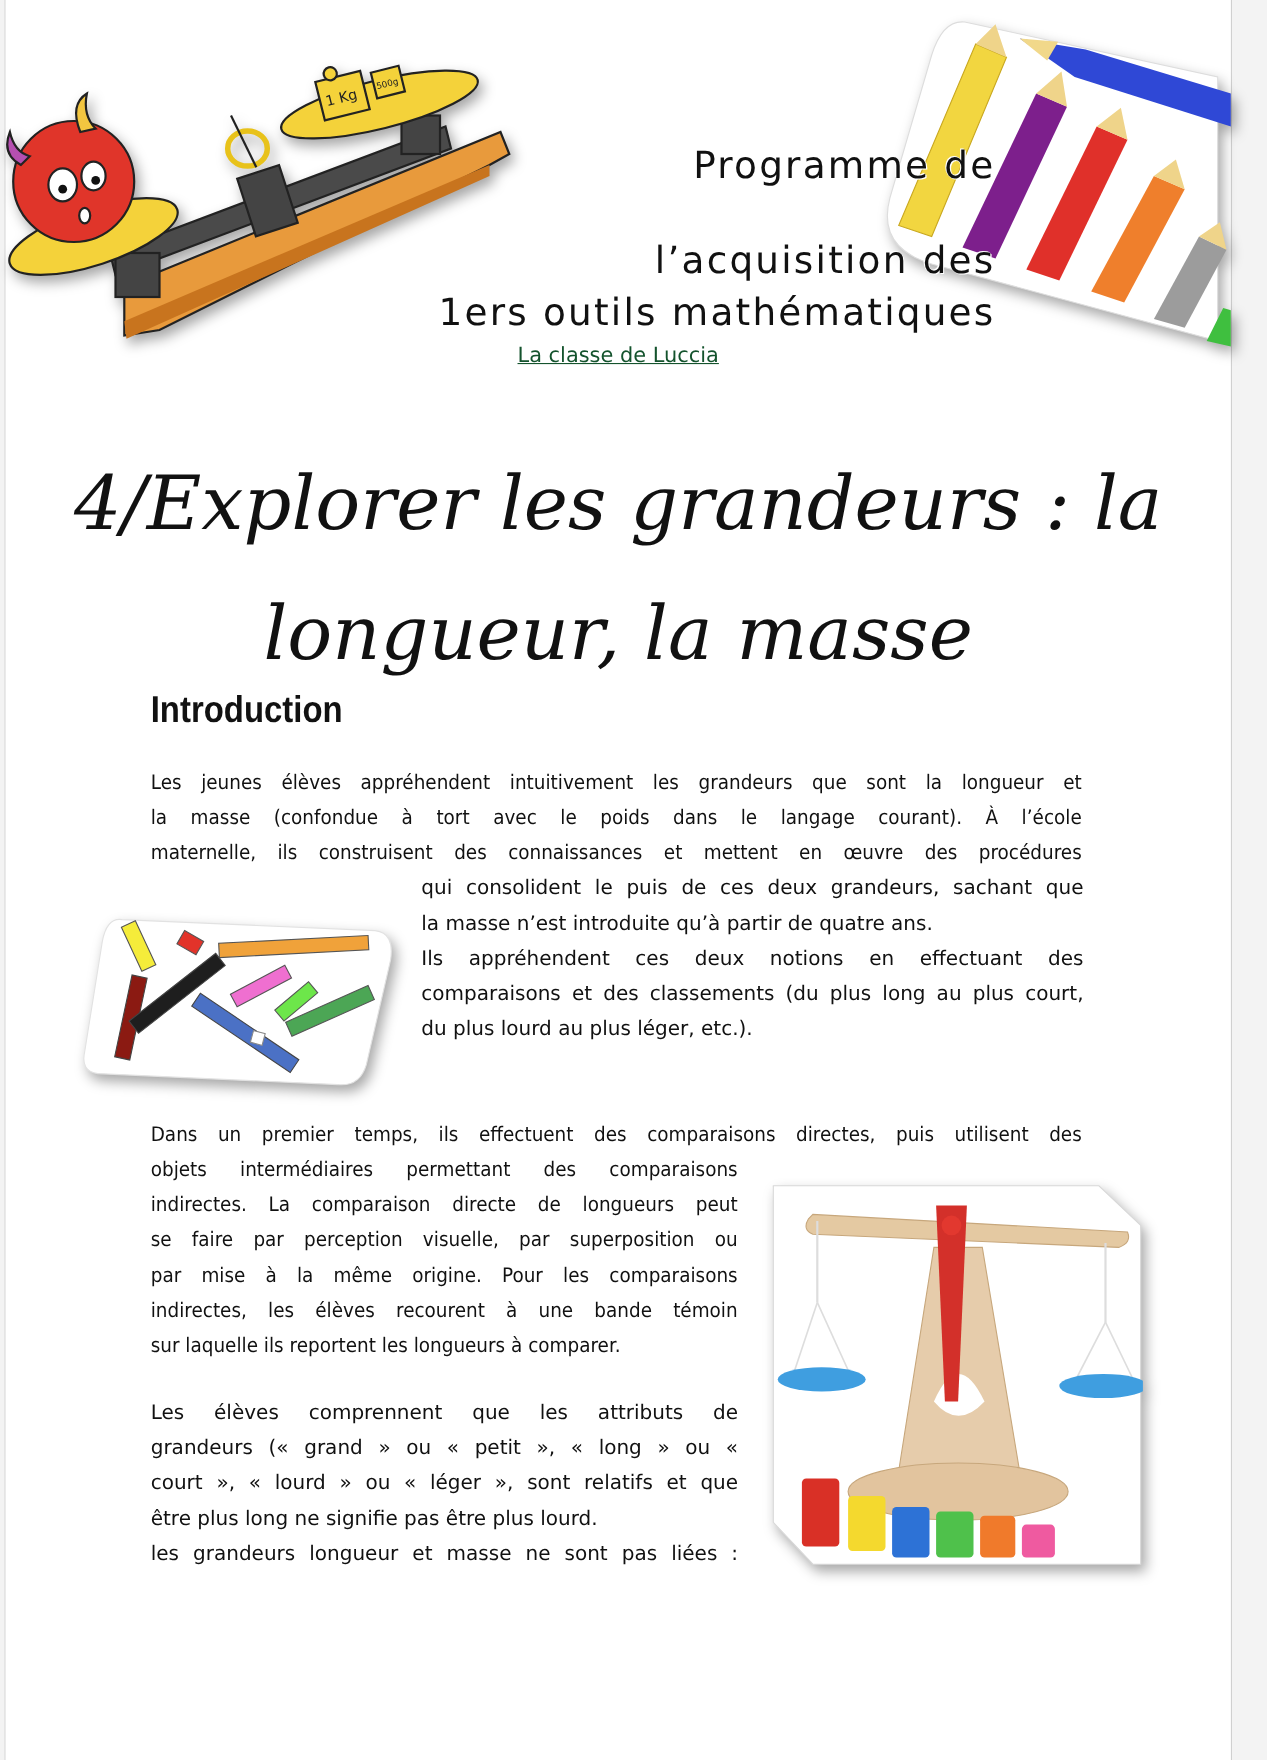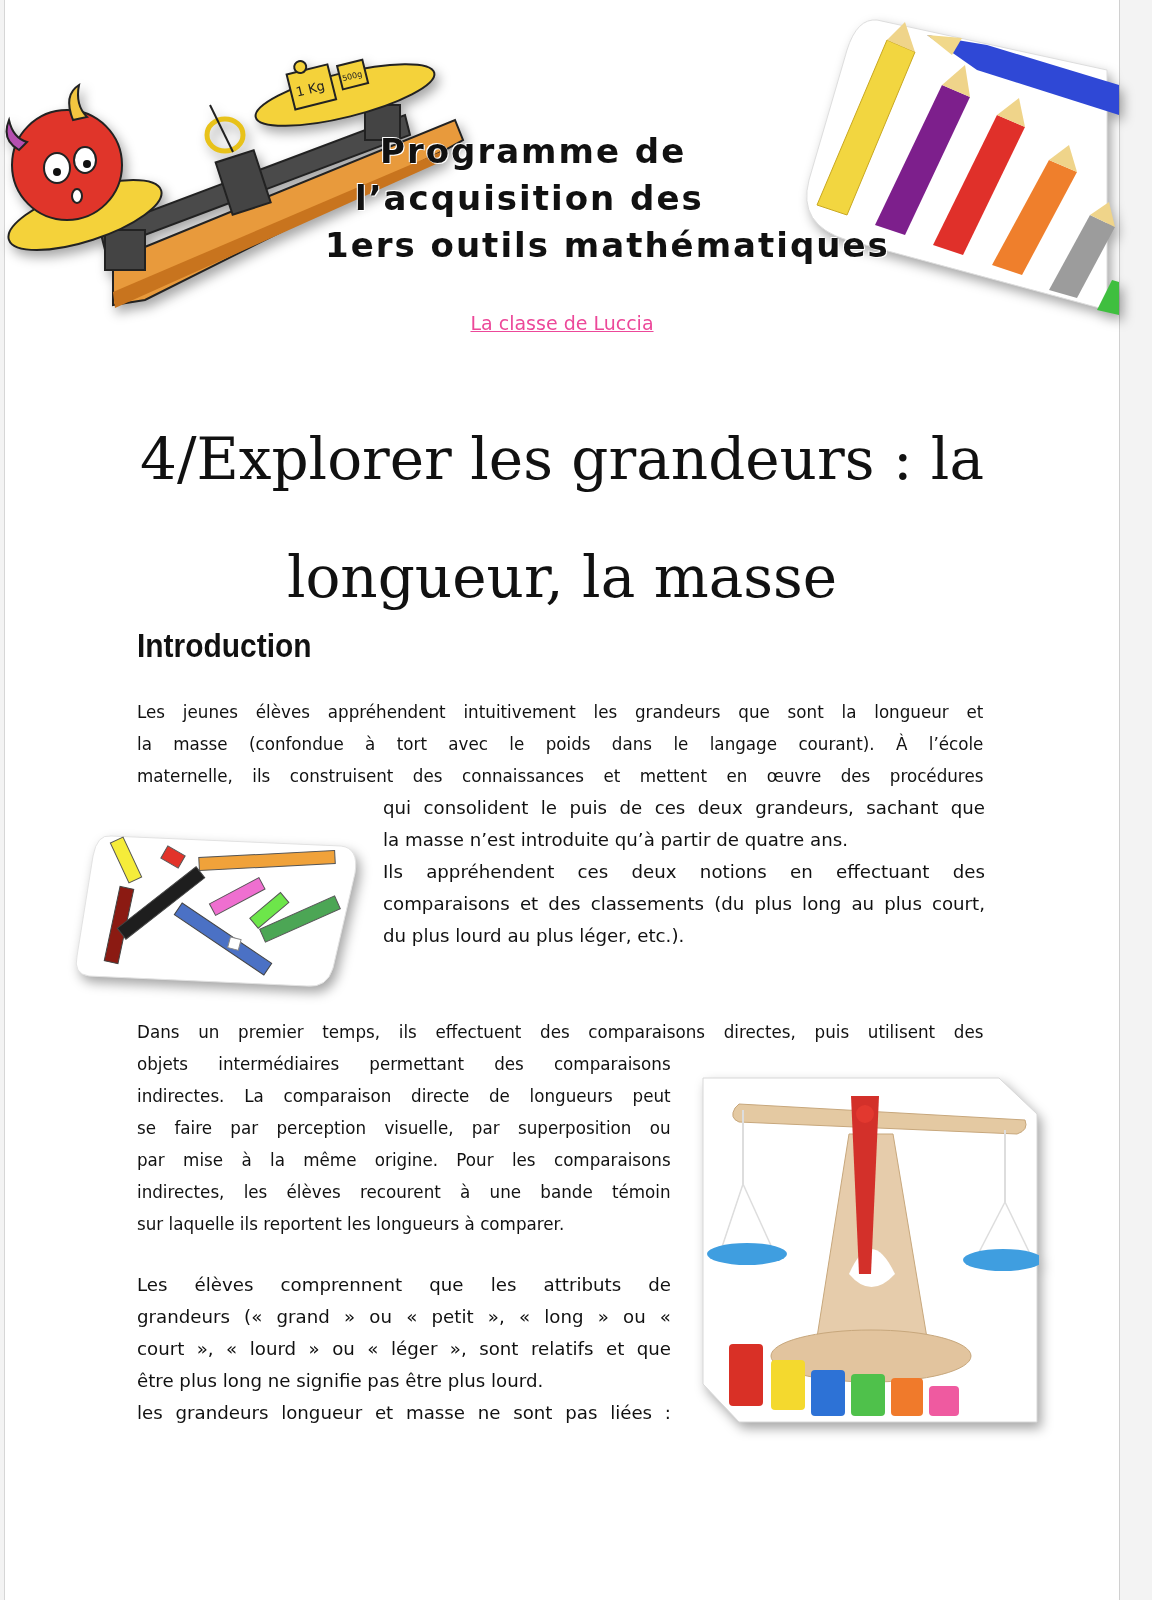--- a/index.html
+++ b/index.html
@@ -11,40 +11,40 @@
   .page {
     position: absolute; left: 4px; top: 0; width: 1114px; height: 1600px;
     background: #ffffff;
     border-left: 1px solid #d6d6d6; border-right: 1px solid #d0d0d0;
   }
   .abs { position: absolute; }
 
   
   .hdr-title {
     position: absolute; left: 320px; top: 128px; width: 580px;
-    text-align: left;
-    font-family: "DejaVu Sans", sans-serif; font-weight: bold;
+    text-align: right;
+    font-family: "DejaVu Sans", sans-serif; font-weight: normal;
     font-size: 34px; line-height: 47px; color: #111;
     letter-spacing: 2px;
     text-shadow: 0 0 1px #fff, 1px 1px 0 #fff, -1px -1px 0 #fff;
   }
   .hdr-title span { display: block; }
   .hdr-title .l1 { padding-left: 55px; }
-  .hdr-title .l2 { padding-left: 30px; }
+  .hdr-title .l2 { padding-left: 30px; margin-top: 39px; }
 
   .link {
     position: absolute; left: 0; width: 1114px; top: 312px; text-align: center;
     font-family: "DejaVu Sans", sans-serif; font-size: 19px;
-    color: #ec4899; text-decoration: underline;
+    color: #14532d; text-decoration: underline;
   }
 
   .main-title {
     position: absolute; left: 0; width: 1114px; top: 400px; text-align: center;
-    font-family: "DejaVu Serif", serif; 
-    font-size: 58px; line-height: 118px; color: #111;
+    font-family: "DejaVu Serif", serif; font-style: italic;
+    font-size: 68px; line-height: 118px; color: #111;
   }
   .main-title span { display: block; }
 
   .section-h {
     position: absolute; left: 132px; top: 626px;
     font-family: "Liberation Sans", sans-serif; font-weight: bold;
     font-size: 34px; color: #111; transform: scaleX(0.88); transform-origin: left;
   }
 
   .para {

